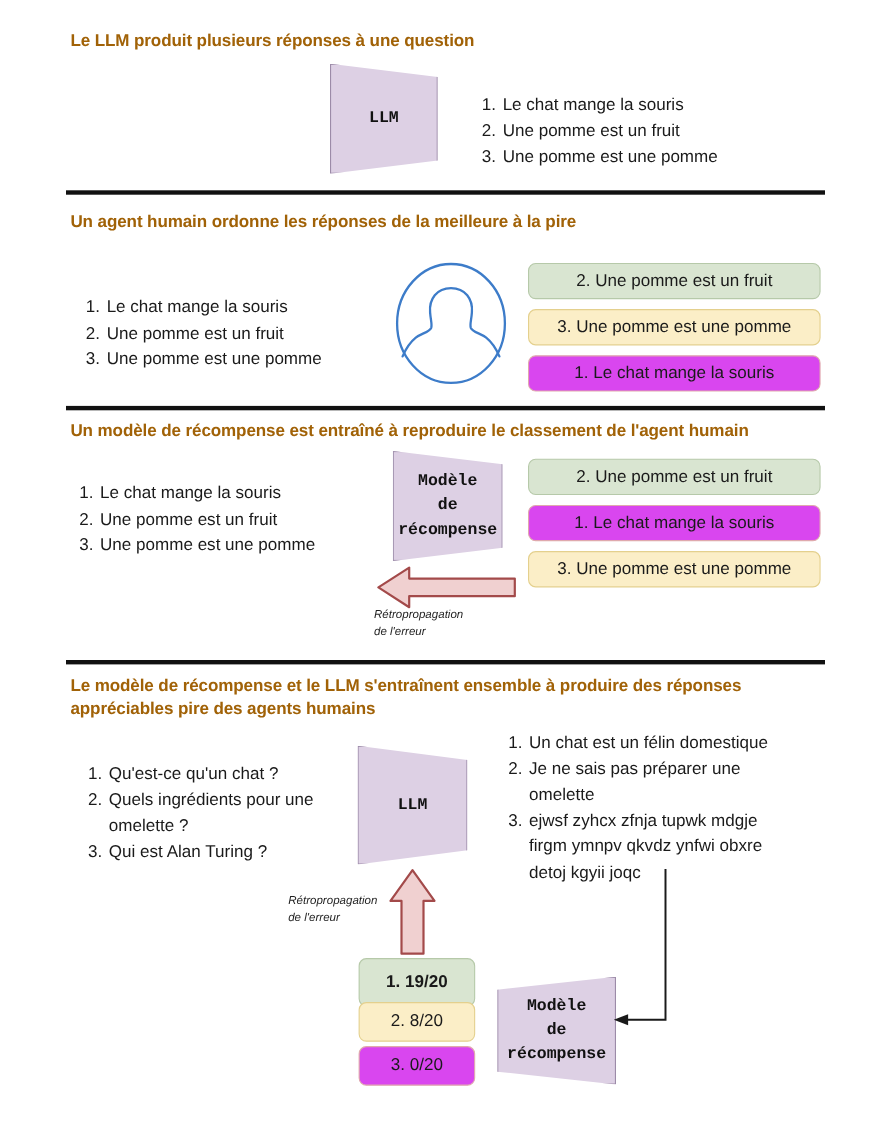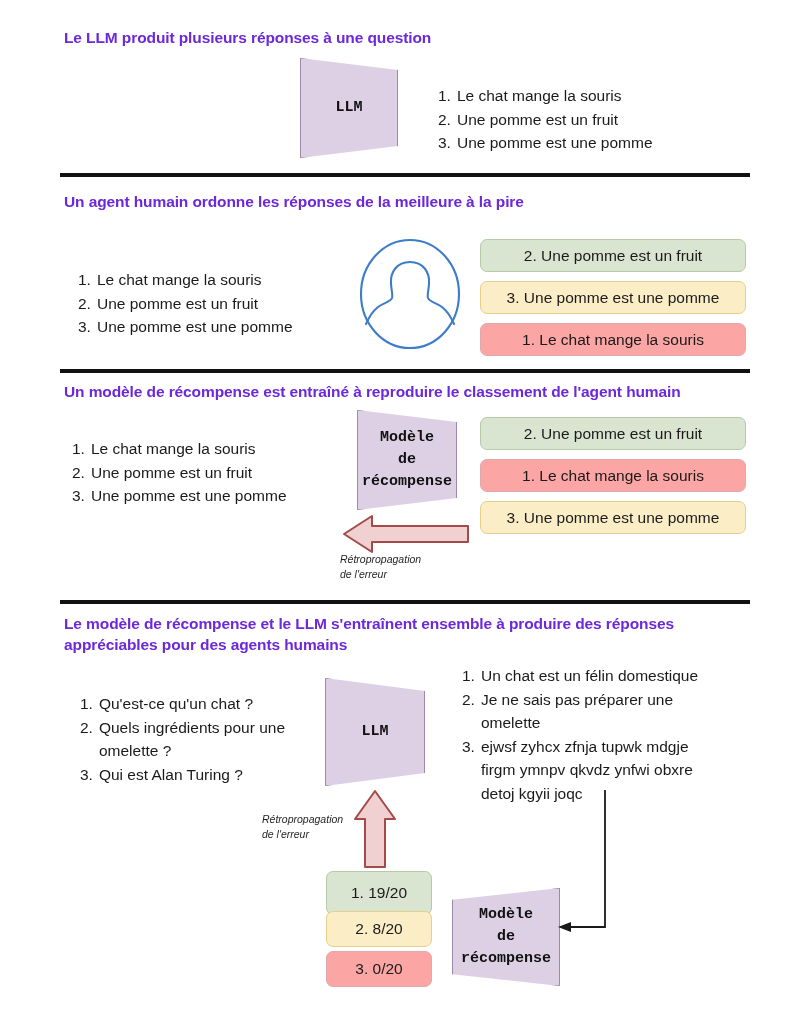--- a/index.html
+++ b/index.html
@@ -19,21 +19,21 @@
     position: absolute;
     inset: 0;
   }
 
   
   .section-title {
     position: absolute;
     font-weight: bold;
     font-size: 15.5px;
     line-height: 1.35;
-    color: #6d28d9;
+    color: #a16207;
     letter-spacing: -0.1px;
   }
 
   
   .divider {
     position: absolute;
     left: 60px;
     width: 690px;
     height: 4px;
     background: #111111;
@@ -93,21 +93,21 @@
     display: flex;
     align-items: center;
     justify-content: center;
     font-size: 15.5px;
     color: #1a1a1a;
     padding: 0 28px;
     white-space: nowrap;
   }
   .chip.green  { background: #d9e5d1; border: 1.2px solid #b6c9a9; }
   .chip.yellow { background: #fbeec7; border: 1.2px solid #e4d08d; }
-  .chip.pink   { background: #fca5a5; border: 1.2px solid #dfa9ad; }
+  .chip.pink   { background: #d946ef; border: 1.2px solid #dfa9ad; }
 
   
   .avatar {
     position: absolute;
   }
 
   
   .block-arrow { position: absolute; }
 
   
@@ -215,21 +215,21 @@
 
   <div class="caption" style="left:340px; top:552px; width:132px;">
     <span>Rétropropagation</span><br>
     <span>de l'erreur</span>
   </div>
 
   <div class="divider" style="top:600px;"></div>
 
   <div class="section-title" style="left:64px; top:614px; width:690px;">
     <span>Le modèle de récompense et le LLM s'entraînent ensemble à produire des réponses</span>
-    <span>appréciables pour des agents humains</span>
+    <span>appréciables pire des agents humains</span>
   </div>
 
   <div class="numlist" style="left:80px; top:692px; width:250px;">
     <div class="li">
       <span class="num">1.</span>
       <span class="txt">Qu'est-ce qu'un chat ?</span>
     </div>
     <div class="li">
       <span class="num">2.</span>
       <span class="txt">Quels ingrédients pour une omelette ?</span>
@@ -263,21 +263,21 @@
     <svg width="46" height="80" viewBox="0 0 46 80">
       <polygon points="23,2 43,30 33,30 33,78 13,78 13,30 3,30" fill="#f0d0d0" stroke="#a34a4a" stroke-width="2" stroke-linejoin="round"></polygon>
     </svg>
   </div>
 
   <div class="caption" style="left:262px; top:812px; width:122px;">
     <span>Rétropropagation</span><br>
     <span>de l'erreur</span>
   </div>
 
-  <div class="chip green" style="left:326px; top:871px; width:106px; height:44px;">1. 19/20</div>
+  <div class="chip green" style="left:326px; top:871px; width:106px; height:44px;font-weight:bold;">1. 19/20</div>
   <div class="chip yellow" style="left:326px; top:911px; width:106px; height:36px;">2. 8/20</div>
   <div class="chip pink" style="left:326px; top:951px; width:106px; height:36px;">3. 0/20</div>
 
   <div class="trap left-narrow" style="left:452px; top:888px; width:108px; height:98px;">
     <span class="trap-label"><span>Modèle</span><br><span>de</span><br><span>récompense</span></span>
   </div>
 
   <div class="connector" style="left:552px; top:790px;">
     <svg width="80" height="160" viewBox="0 0 80 160">
       <path d="M53 0 L53 137 L16 137" fill="none" stroke="#1a1a1a" stroke-width="1.8"></path>

